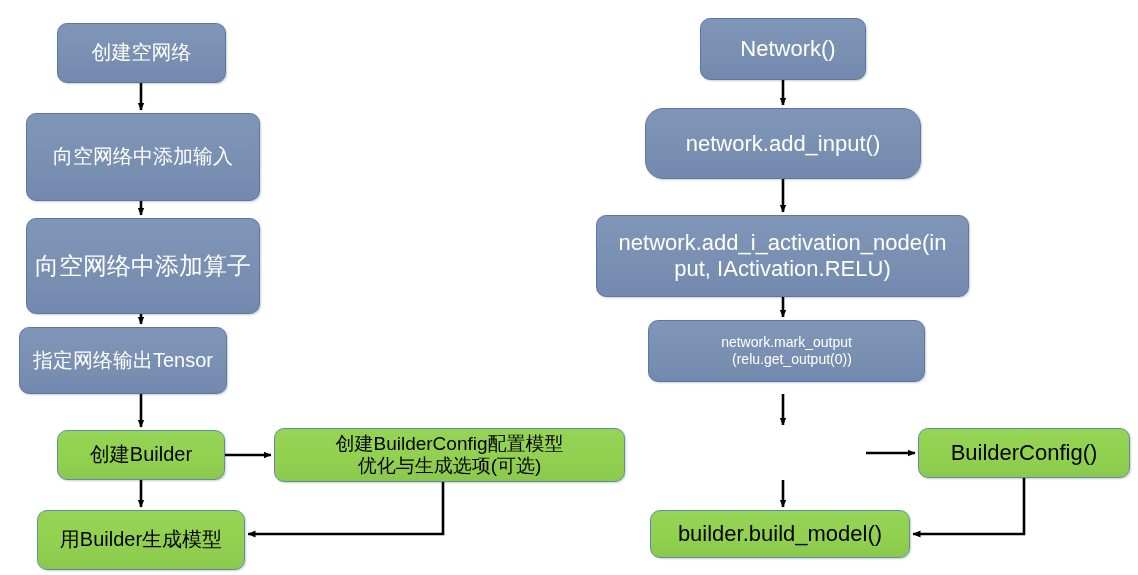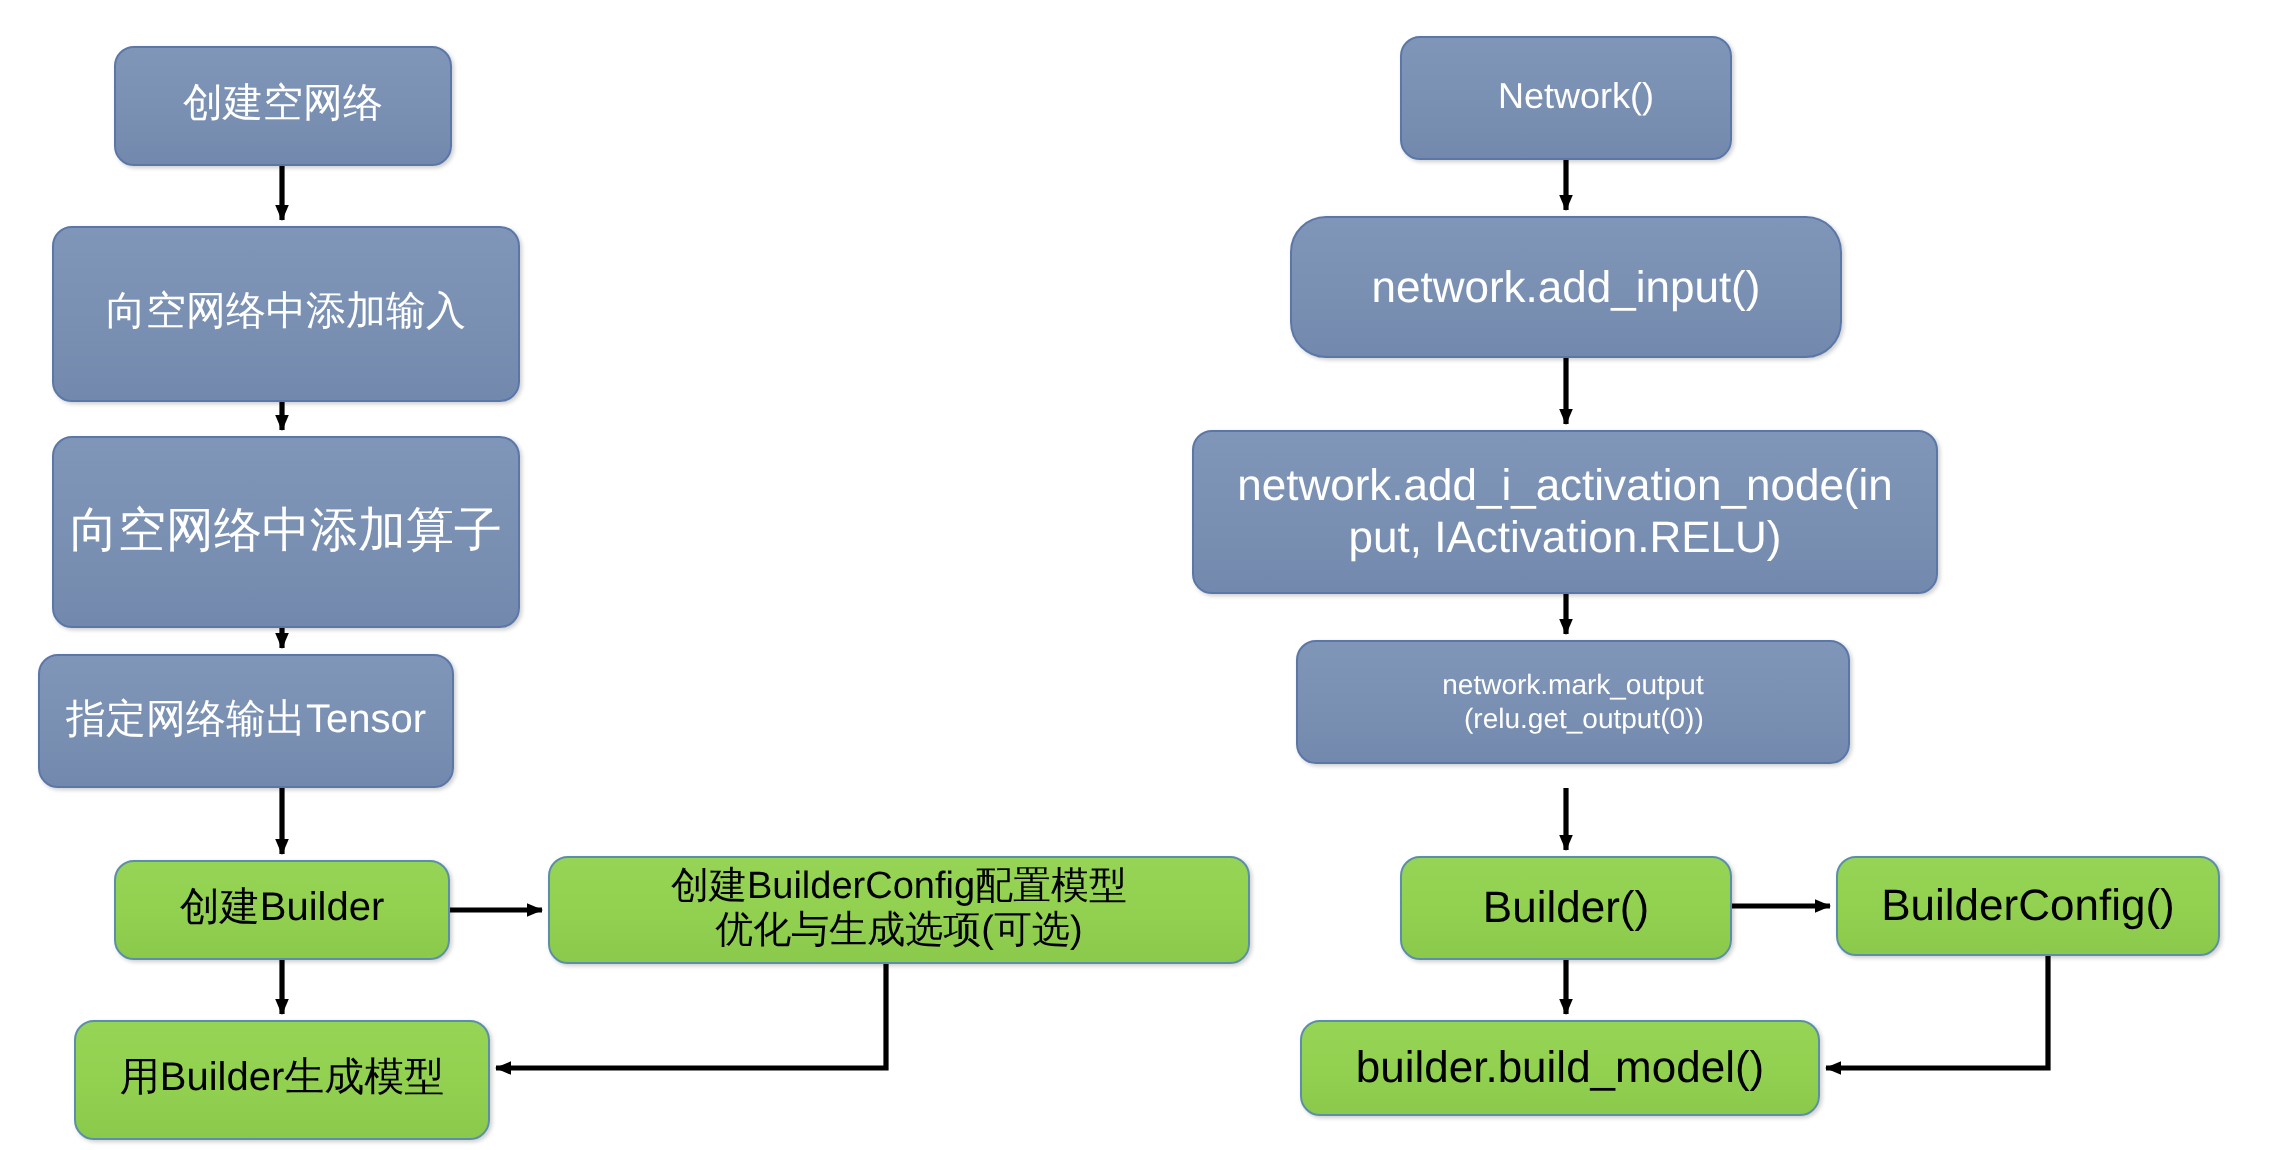--- a/index.html
+++ b/index.html
@@ -92,30 +92,29 @@
 
   <div class="node blue" style="left:19px; top:327px; width:208px; height:67px; font-size:20px;">指定网络输出Tensor</div>
 
   <div class="node green" style="left:57px; top:430px; width:168px; height:50px; font-size:20px;">创建Builder</div>
 
   <div class="node green" style="left:274px; top:428px; width:351px; height:54px; font-size:19px;">创建BuilderConfig配置模型
 优化与生成选项(可选)</div>
 
   <div class="node green" style="left:37px; top:510px; width:208px; height:60px; font-size:20px;">用Builder生成模型</div>
 
-  <div class="node blue" style="left:700px; top:18px; width:166px; height:62px; font-size:18px;padding-left:16px;">Network()</div>
+  <div class="node blue" style="left:700px; top:18px; width:166px; height:62px; font-size:22px;padding-left:16px;">Network()</div>
 
   <div class="node blue" style="left:645px; top:108px; width:276px; height:71px; font-size:22px;border-radius:18px;">network.add_input()</div>
 
   <div class="node blue" style="left:596px; top:215px; width:373px; height:82px; font-size:22px;">network.add_i_activation_node(in
 put, IActivation.RELU)</div>
 
   <div class="node blue" style="left:648px; top:320px; width:277px; height:62px; font-size:14px;text-align:right;">network.mark_output
 (relu.get_output(0))</div>
 
-  <div class="node green" style="left:700px; top:428px; width:166px; height:52px; font-size:22px;">Builder()</div>
 
-  <div class="node green" style="left:918px; top:428px; width:192px; height:50px; font-size:22px;">BuilderConfig()</div>
+  <div class="node green" style="left:918px; top:428px; width:212px; height:50px; font-size:22px;">BuilderConfig()</div>
 
   <div class="node green" style="left:650px; top:510px; width:260px; height:48px; font-size:22px;">builder.build_model()</div>
 
 
 </div>
 
 </body></html>

